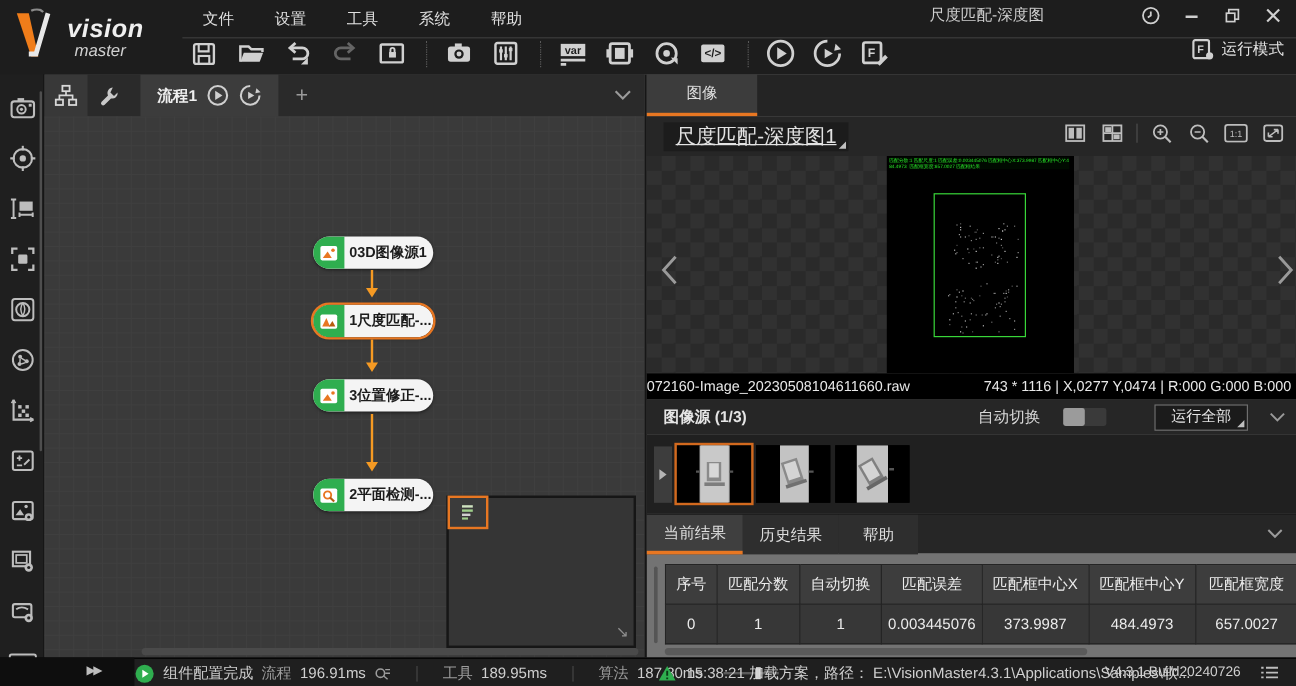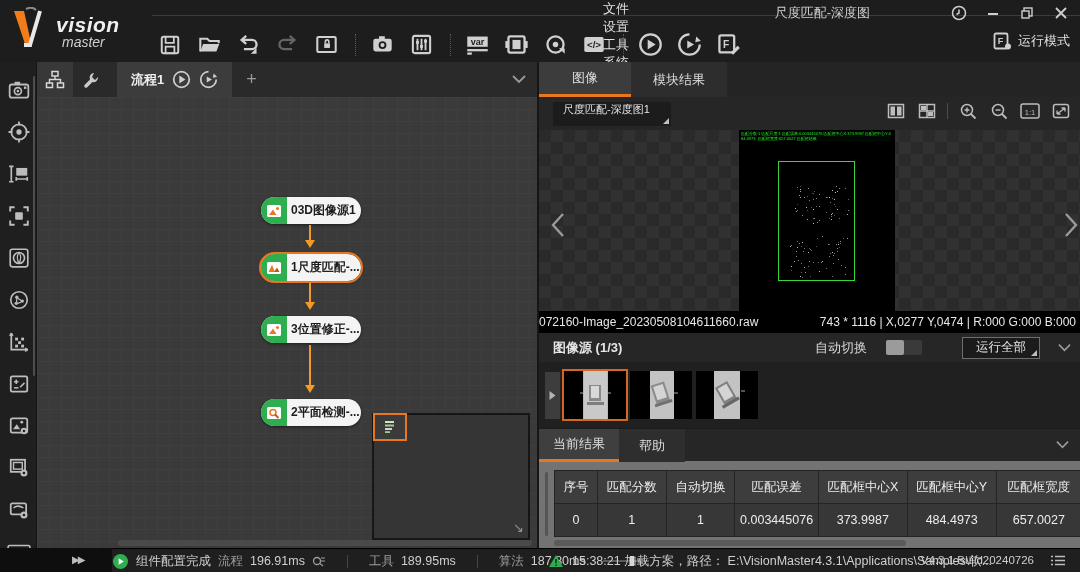--- a/index.html
+++ b/index.html
@@ -8,21 +8,21 @@
   svg{display:block;}
   .ic{display:inline-flex;align-items:center;justify-content:center;}
 
   
   .titlebar{position:absolute;left:0;top:0;width:1080px;height:62px;background:#1d1d1d;}
   .logo{position:absolute;left:10px;top:4px;width:142px;height:54px;display:flex;align-items:center;}
   .logo-v{width:44px;height:48px;}
   .logo-txt{margin-left:2px;line-height:1;}
   .logo-txt .t1{font-style:italic;font-weight:bold;font-size:21px;color:#efefef;letter-spacing:.5px;}
   .logo-txt .t2{font-style:italic;font-size:14px;color:#cfcfcf;margin-left:6px;}
-  .menurow{position:absolute;left:152px;top:0;width:928px;height:16px;border-bottom:1px solid #3c3c3c;display:flex;align-items:center;flex-direction:column;}
+  .menurow{position:absolute;left:152px;top:0;width:928px;height:32px;border-bottom:1px solid #3c3c3c;display:flex;align-items:center;}
   .menu-item{padding:0 17px;height:26px;display:flex;align-items:center;color:#e0e0e0;font-size:13px;cursor:default;}
   .win-title{position:absolute;top:0;right:210px;height:26px;display:flex;align-items:center;color:#cfcfcf;font-size:13px;}
   .win-btns{position:absolute;top:0;right:8px;height:26px;display:flex;align-items:center;gap:12px;}
   .win-btn{width:22px;height:22px;display:flex;align-items:center;justify-content:center;}
   .toolrow{position:absolute;left:152px;top:27px;width:928px;height:35px;display:flex;align-items:center;}
   .tbtn{width:36px;height:30px;display:flex;align-items:center;justify-content:center;margin-right:3px;}
   .tsep{width:1px;height:22px;border-left:1px dotted #5a5a5a;margin:0 8px;}
   .dim{opacity:.4;}
   .runmode{position:absolute;right:10px;top:31px;display:flex;align-items:center;gap:6px;color:#e0e0e0;}
 
@@ -53,21 +53,21 @@
   .group-resize{position:absolute;right:4px;bottom:3px;color:#8f8f8f;font-size:13px;}
   .grouphandle{position:absolute;left:336px;top:316px;width:34px;height:28px;border:2px solid #e87722;background:#3b3b3b;display:flex;align-items:center;justify-content:center;}
   .flow-hscroll{position:absolute;left:81px;bottom:2px;width:414px;height:6px;background:#4a4a4a;border-radius:3px;}
 
   
   .rpanel{position:absolute;left:537px;top:62px;width:543px;height:486px;background:#737373;border-left:2px solid #161616;}
   .rtabs{position:absolute;left:0;top:0;width:543px;height:35px;background:#242424;display:flex;}
   .rtab{height:35px;min-width:92px;padding:0 22px;display:flex;align-items:center;justify-content:center;color:#dedede;background:#2d2d2d;}
   .rtab.on{background:#3c3c3c;border-bottom:3px solid #e87722;}
   .selrow{position:absolute;left:0;top:35px;width:543px;height:33px;background:#262626;display:flex;align-items:center;}
-  .srcdrop{position:relative;margin-left:14px;height:24px;min-width:118px;background:#1c1c1c;display:flex;padding:0 10px;color:#e3e3e3;font-size:11px;}
+  .srcdrop{position:relative;margin-left:14px;height:24px;min-width:118px;background:#1c1c1c;display:flex;padding:0 10px;color:#e3e3e3;font-size:17px;text-decoration:underline;}
   .corner{position:absolute;right:2px;bottom:2px;width:0;height:0;border-left:6px solid transparent;border-bottom:6px solid #bfbfbf;}
   .viewtools{position:absolute;right:8px;top:38px;display:flex;align-items:center;gap:9px;}
   .vt{width:22px;height:22px;display:flex;align-items:center;justify-content:center;}
   .vsep{width:1px;height:16px;background:#4c4c4c;}
   .viewer{position:absolute;left:0;top:68px;width:543px;height:181px;background-image:conic-gradient(#313131 25%,#2a2a2a 0 50%,#313131 0 75%,#2a2a2a 0);background-size:24px 24px;overflow:hidden;}
   .nav-chev{position:absolute;top:82px;width:18px;height:26px;}
   .mainimg{position:absolute;left:200px;top:0;width:156px;height:181px;background:#000;}
   .overlay-txt{position:absolute;left:2px;top:1px;width:150px;font-size:4px;line-height:5px;color:#27e827;background:rgba(0,40,0,.25);word-break:break-all;font-family:"DejaVu Sans Mono",monospace;}
   .matchrect{position:absolute;left:39px;top:31px;width:77px;height:120px;border:1.5px solid #39d639;}
   .infobar{position:absolute;left:0;top:249px;width:543px;height:22px;background:#000;display:flex;align-items:center;color:#e8e8e8;font-size:12px;}
@@ -489,21 +489,20 @@
           </svg>
       </div>
 
       <div class="flow-hscroll"></div>
     </div>
   </div>
 
   <div class="rpanel">
     <div class="rtabs">
       <div class="rtab on">图像</div>
-      <div class="rtab">模块结果</div>
     </div>
 
     <div class="selrow">
       <div class="srcdrop">
         <span>尺度匹配-深度图1</span>
         <span class="corner"></span>
       </div>
     </div>
     <div class="viewtools">
       <span class="vt">
@@ -749,20 +748,21 @@
               <rect x="26" y="14" width="10" height="14" fill="#d4d4d4"></rect>
               <rect x="21" y="31" width="19" height="3" fill="#666"></rect>
             </g>
             <path d="M45 20 h4" stroke="#555" stroke-width="2"></path>
           </svg>
       </span>
     </div>
 
     <div class="restabs">
       <div class="restab on">当前结果</div>
+      <div class="restab">历史结果</div>
       <div class="restab">帮助</div>
     </div>
     <span class="res-chev">
       <svg width="15" height="13" viewBox="0 0 16 14">
           <path d="M2 4 L8 10 L14 4" fill="none" stroke="#9a9a9a" stroke-width="1.8"></path>
         </svg>
     </span>
 
     <span class="res-vscroll"></span>
     <div class="tablewrap">

